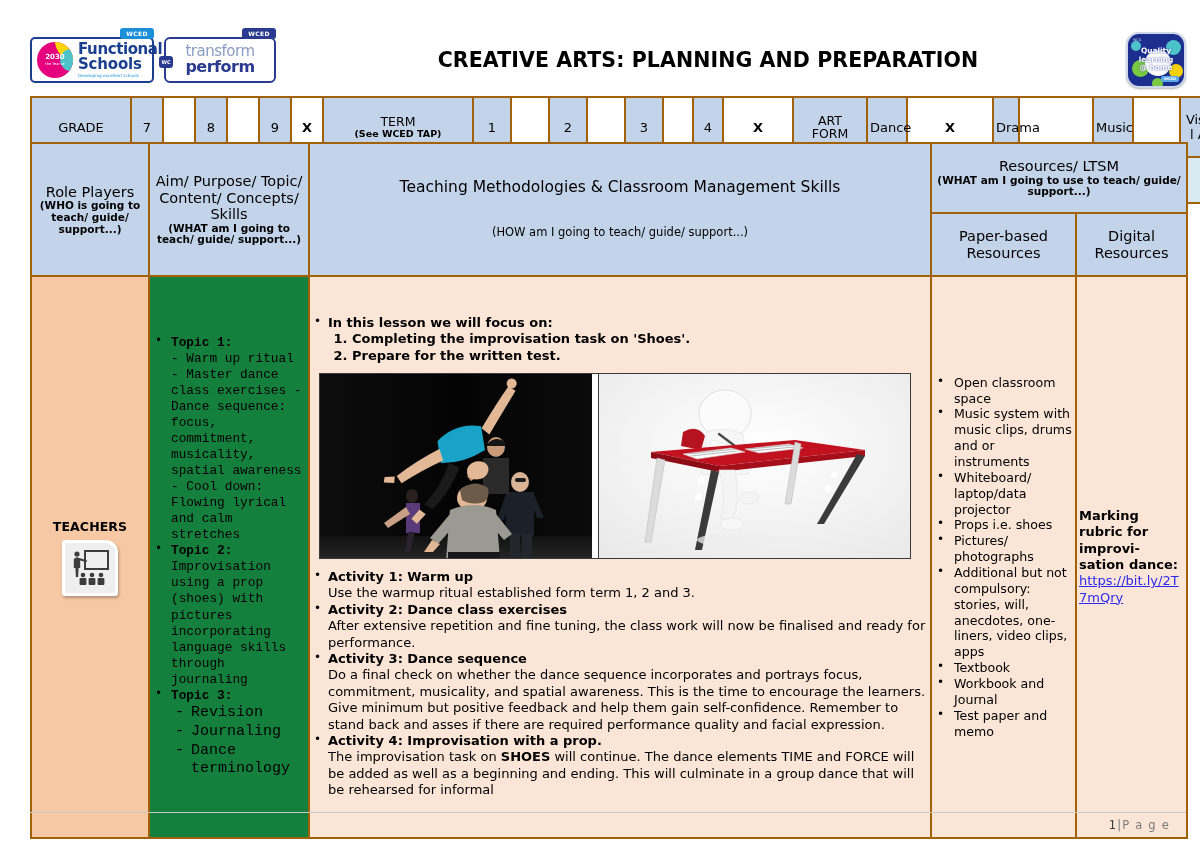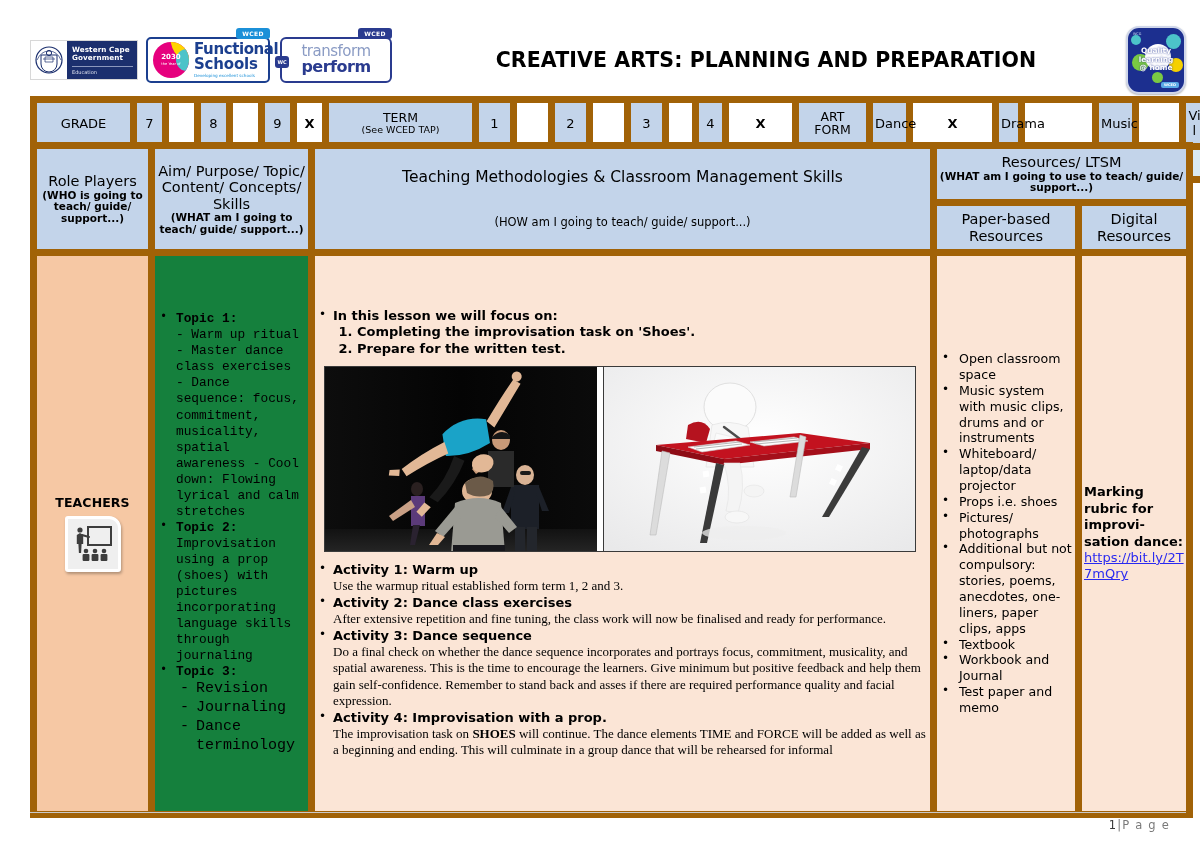--- a/index.html
+++ b/index.html
@@ -104,21 +104,21 @@
 
   .doc-title {
     flex: 1; text-align: center;
     font-size: 20.5px; font-weight: bold; color: #000;
     letter-spacing: .1px;
     font-family: "DejaVu Sans", "Liberation Sans", sans-serif;
     padding-left: 14px;
   }
 
   .logo-qlh {
-    width: 60px; height: 68px; flex: none;
+    width: 60px; height: 56px; flex: none;
     border-radius: 13px; background: #1c2f8f;
     position: relative; overflow: hidden;
     box-shadow: 0 1px 2px rgba(0,0,0,.3);
     border: 2px solid #cfd6ea;
   }
   .logo-qlh .blob { position: absolute; border-radius: 50%; }
   .logo-qlh .qtext {
     position: absolute; left: 50%; top: 50%; transform: translate(-50%,-50%);
     color: #fff; font-size: 7.4px; font-weight: bold; text-align: center;
     line-height: 1.15; z-index: 3; text-shadow: 0 0 2px #1c2f8f;
@@ -133,35 +133,35 @@
     color: #cfe0f5; font-size: 3.4px;
   }
 
   
   table.grid {
     border-collapse: collapse;
     table-layout: fixed;
     font-family: "DejaVu Sans", "Liberation Sans", sans-serif;
   }
   table.grid td {
-    border: 7px solid #a16207;
+    border: 2px solid #a16207;
     vertical-align: middle;
-    padding: 5px 2px;
+    padding: 14px 2px;
   }
 
   .meta-table {
     position: absolute; left: 30px; top: 96px; width: 1156px;
   }
   .meta-table td { height: 26px; font-size: 13px; text-align: center; }
   .cell-blue { background: #c3d4ea; }
   .cell-white { background: #ffffff; }
   .cell-x { background: #ffffff; font-weight: bold; font-size: 15px; }
   .term-label { line-height: 1.05; }
   .term-label .t1 { font-size: 12.5px; }
-  .term-label .t2 { font-size: 9.5px; font-weight: normal; }
+  .term-label .t2 { font-size: 9.5px; font-weight: bold; }
   .week-row td {
     background: #daeaf2; text-align: center;
     font-weight: bold; font-size: 13.5px; height: 20px;
   }
 
   .main-table {
     position: absolute; left: 30px; top: 142px; width: 1156px;
   }
   .main-table td { border: 1px solid #4a4a4a; }
   .hdr { background: #c3d4ea; text-align: center; vertical-align: middle; }
@@ -213,21 +213,21 @@
   ul.dash { margin: 0; padding: 0; list-style: none; }
   ul.dash > li {
     position: relative; padding-left: 20px;
     font-size: 15px; line-height: 1.26; font-weight: normal;
   }
   ul.dash > li::before { content: "-"; position: absolute; left: 4px; top: 0; }
 
   ol.num { margin: 0 0 0 0; padding-left: 24px; }
   ol.num li { font-size: 13px; line-height: 1.27; font-weight: bold; }
 
-  .act-body { font-size: 13px; line-height: 1.27; margin-top: 0; font-family: Liberation Serif, serif; }
+  .act-body { font-size: 13px; line-height: 1.27; margin-top: 0; }
 
   .images-row {
     display: flex; gap: 6px; margin: 9px 0 10px 7px;
     width: 592px; height: 186px;
     border: 1px solid #3a3a3a;
     background: #fff;
   }
   .img-dance { width: 272px; height: 100%; position: relative; overflow: hidden; background: #050505; }
   .img-desk  { flex: 1; height: 100%; position: relative; overflow: hidden;
                background: #ffffff; border-left: 1px solid #3a3a3a; }
@@ -249,38 +249,20 @@
   .footer-page b { color: #3a3a3a; font-weight: normal; }
 </style>
 </head>
 <body>
 
 <div class="page">
 
   <div class="header">
     <div class="logos">
 
-      <div class="logo-wcg">
-        <div class="crest">
-          <svg width="30" height="32" viewBox="0 0 30 32">
-            <circle cx="15" cy="16" r="13" fill="none" stroke="#1b2f6e" stroke-width="1.2"></circle>
-            <path d="M7 11 h16 v9 a8 8 0 0 1 -8 8 a8 8 0 0 1 -8 -8 z" fill="none" stroke="#1b2f6e" stroke-width="1"></path>
-            <path d="M11 13 h8 v5 h-8 z M9 15 h12" stroke="#1b2f6e" stroke-width=".7" fill="none"></path>
-            <circle cx="15" cy="9" r="2.6" fill="none" stroke="#1b2f6e" stroke-width="1"></circle>
-            <path d="M3 16 q4 -9 12 -9 q8 0 12 9" fill="none" stroke="#1b2f6e" stroke-width=".7"></path>
-          </svg>
-        </div>
-        <div class="wcg-text">
-          <div class="wcg-title">
-            <span>Western Cape</span><br>
-            <span>Government</span>
-          </div>
-          <div class="wcg-sub">Education</div>
-        </div>
-      </div>
 
       <div class="logo-fs">
         <div class="wced-tag">WCED</div>
         <div class="circle">
           <div class="c-txt">2030</div>
           <div class="c-sub">the Year of</div>
         </div>
         <div class="fs-words">
           <div class="fs-w1">Functional</div>
           <div class="fs-w2">Schools</div>
@@ -614,21 +596,21 @@
         </ul>
       </td>
 
       <td class="col-paper">
         <ul class="b">
           <li>Open classroom space</li>
           <li>Music system with music clips, drums and or instruments</li>
           <li>Whiteboard/ laptop/data projector</li>
           <li>Props i.e. shoes</li>
           <li>Pictures/ photographs</li>
-          <li>Additional but not compulsory: stories, poems, anecdotes, one-liners, paper clips, apps</li>
+          <li>Additional but not compulsory: stories, will, anecdotes, one-liners, video clips, apps</li>
           <li>Textbook</li>
           <li>Workbook and Journal</li>
           <li>Test paper and memo</li>
         </ul>
       </td>
 
       <td class="col-digital">
         <div class="digital-head">Marking rubric for improvi-sation dance:</div>
         <a class="digital-link" href="#">https://bit.ly/2T7mQry</a>
       </td>

